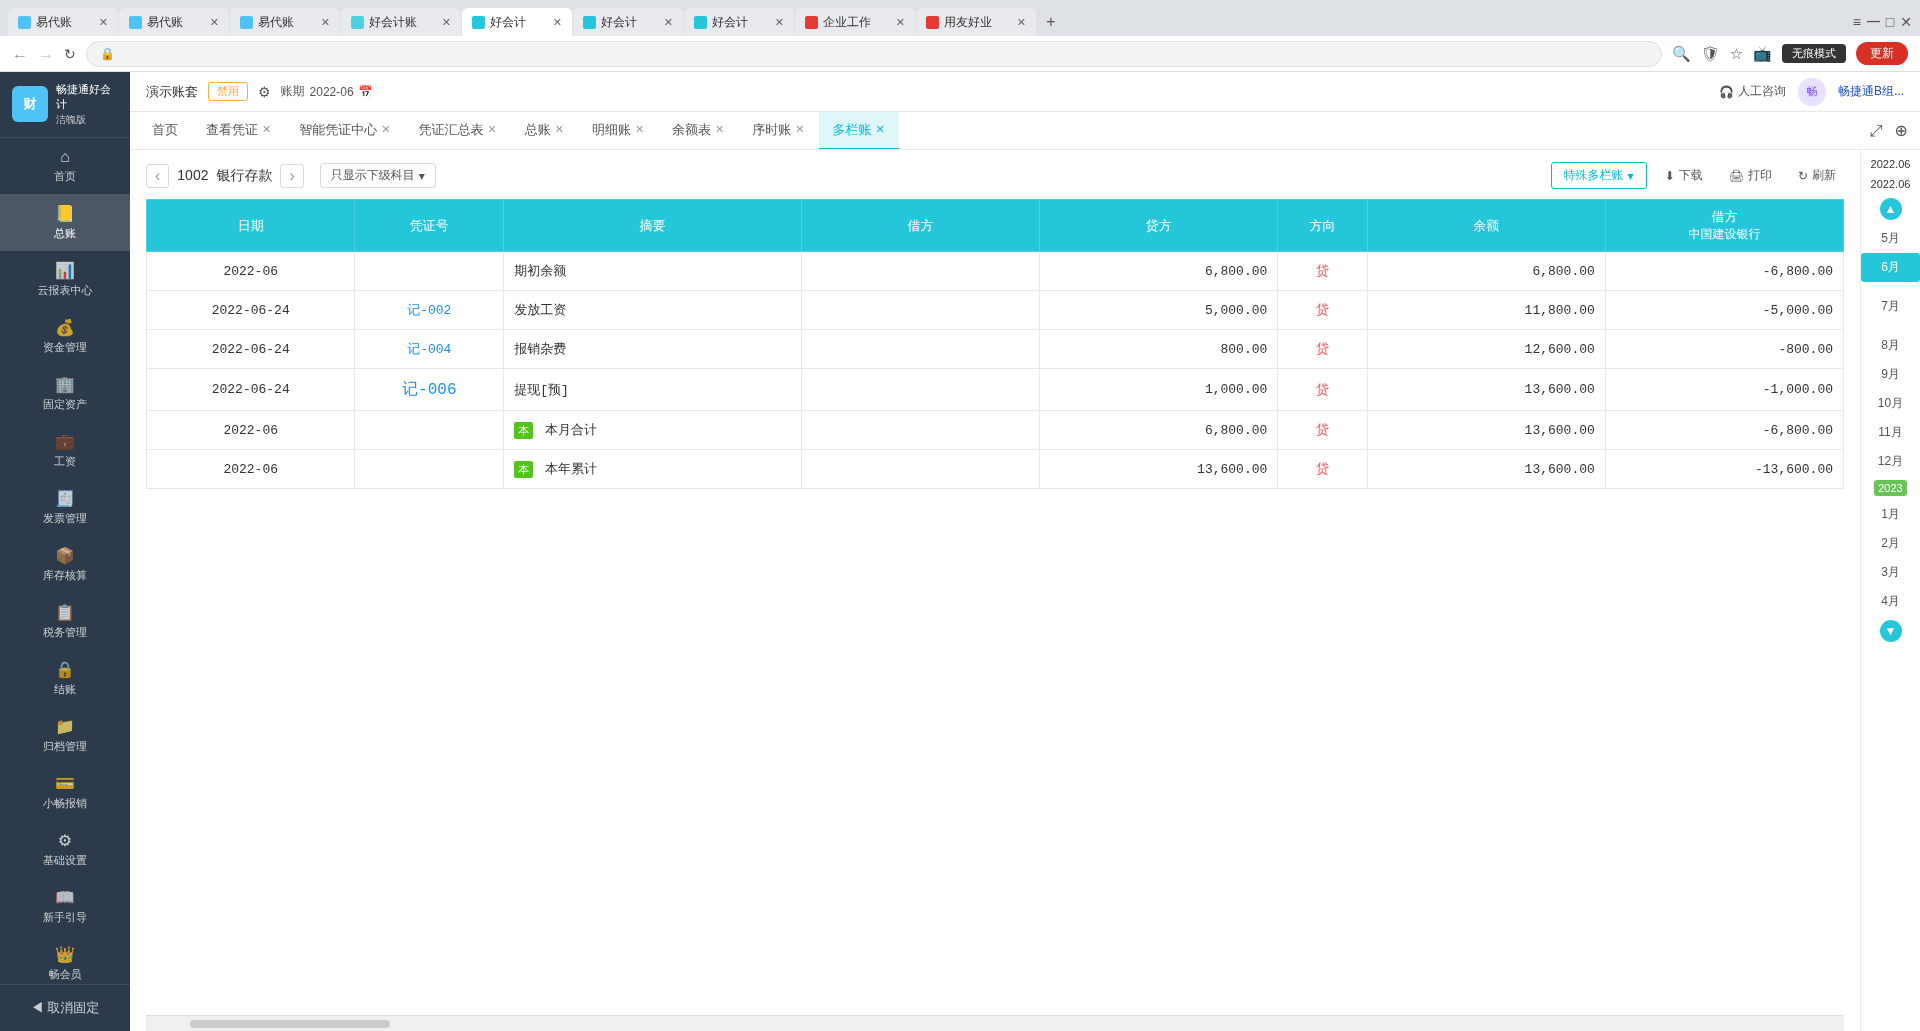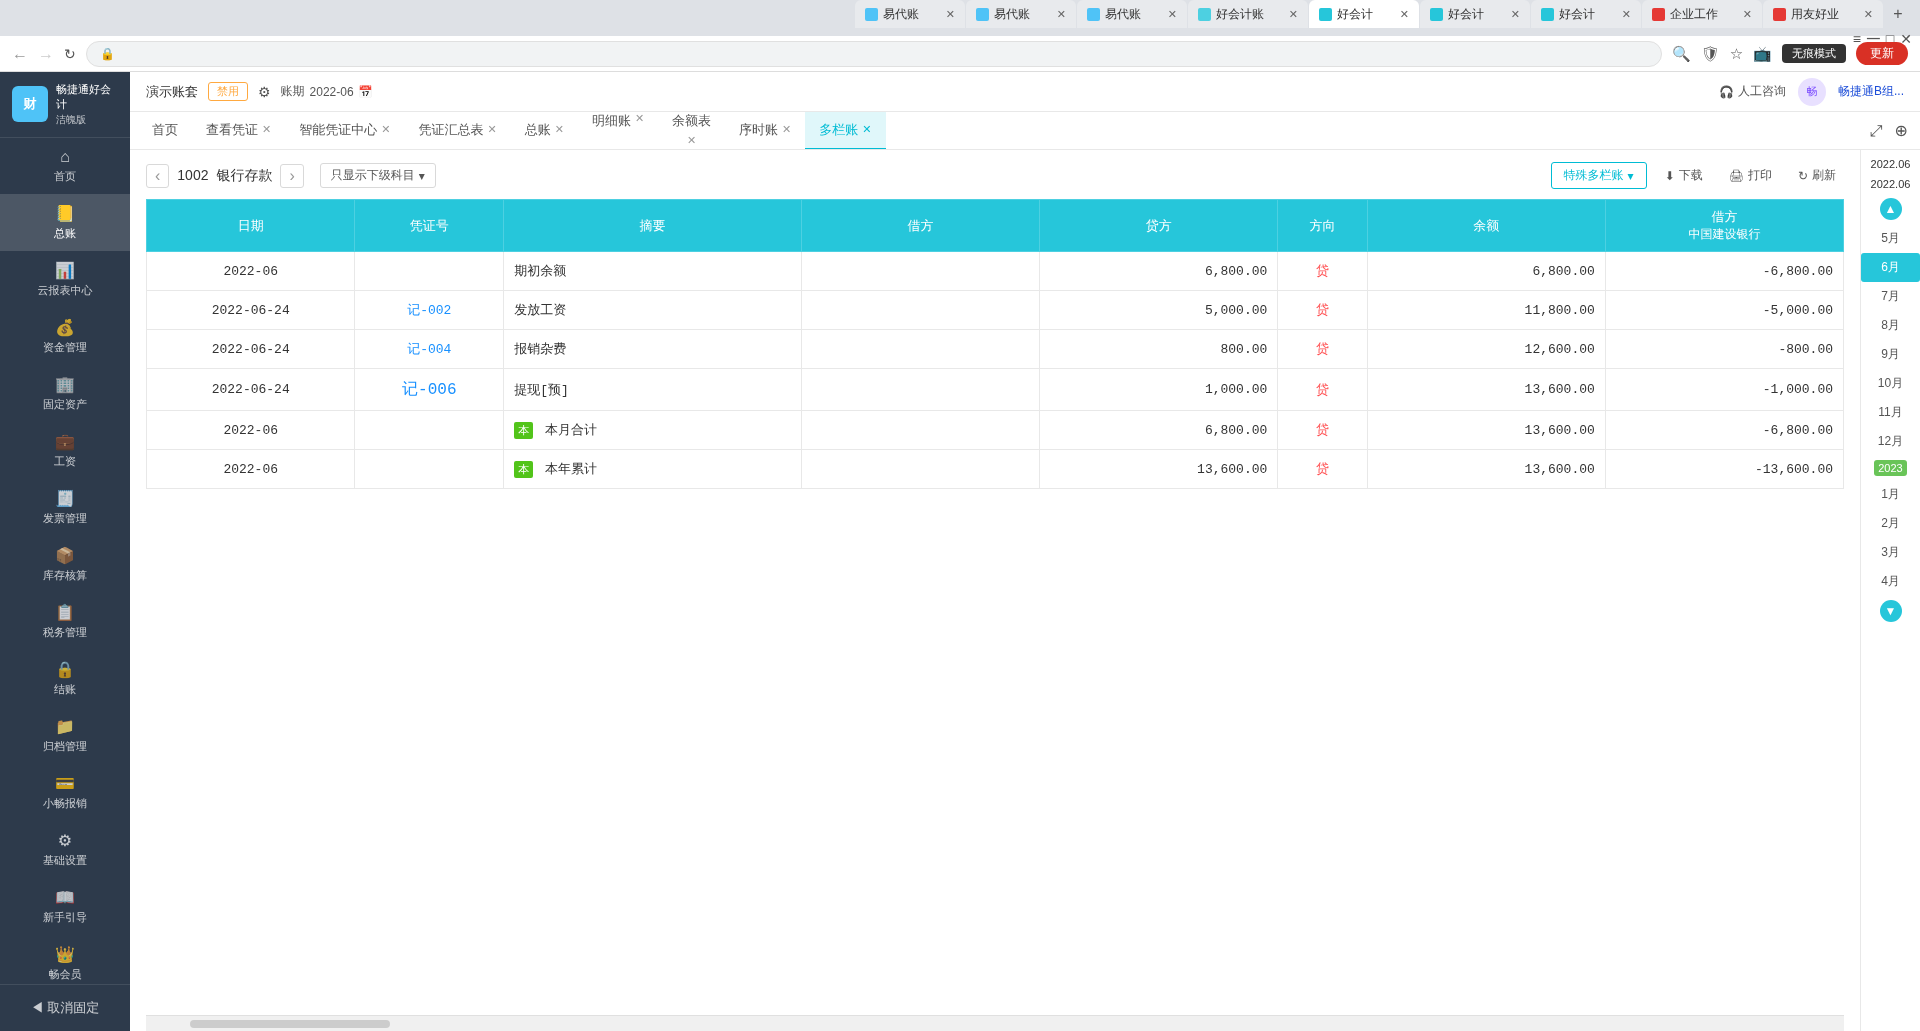--- a/index.html
+++ b/index.html
@@ -1,21 +1,21 @@
 <!DOCTYPE html>
 <html><head>
   <meta charset="utf-8">
   <style>
     * { margin: 0; padding: 0; box-sizing: border-box; }
     body { font-family: 'Microsoft YaHei', Arial, sans-serif; font-size: 12px; background: #f0f2f5; overflow: hidden; width: 1920px; height: 1031px; }
   </style>
 </head>
 <body>
 
-<div style="background:#dee1e6; height:36px; display:flex; align-items:flex-end; padding:0 8px 0 8px;flex-direction:column;">
+<div style="background:#dee1e6; height:36px; display:flex; align-items:flex-end; padding:0 8px 0 8px;">
 
   <div style="display:flex; align-items:flex-end; flex:1; gap:1px;">
 
     <div style="display:flex;align-items:center;height:28px;padding:0 10px;background:#e8eaed;border-radius:6px 6px 0 0;font-size:12px;color:#333;gap:5px;min-width:110px;">
       <span style="width:13px;height:13px;background:#4fc3f7;border-radius:2px;display:inline-block;"></span>
       <span>易代账</span>
       <span style="margin-left:auto;color:#666;font-size:11px;">✕</span>
     </div>
 
     <div style="display:flex;align-items:center;height:28px;padding:0 10px;background:#e8eaed;border-radius:6px 6px 0 0;font-size:12px;color:#333;gap:5px;min-width:110px;">
@@ -207,25 +207,25 @@
         <span style="font-size:11px;color:#999;">✕</span>
       </div>
       <div style="display:flex;align-items:center;padding:0 14px;height:38px;font-size:13px;color:#555;cursor:pointer;white-space:nowrap;border-bottom:2px solid transparent;gap:4px;">
         <span>凭证汇总表</span>
         <span style="font-size:11px;color:#999;">✕</span>
       </div>
       <div style="display:flex;align-items:center;padding:0 14px;height:38px;font-size:13px;color:#555;cursor:pointer;white-space:nowrap;border-bottom:2px solid transparent;gap:4px;">
         <span>总账</span>
         <span style="font-size:11px;color:#999;">✕</span>
       </div>
-      <div style="display:flex;padding:0 14px;height:38px;font-size:13px;color:#555;cursor:pointer;white-space:nowrap;border-bottom:2px solid transparent;gap:4px;">
+      <div style="display:flex;align-items:center;padding:0 14px;height:38px;font-size:13px;color:#555;cursor:pointer;white-space:nowrap;border-bottom:2px solid transparent;gap:4px;">
         <span>明细账</span>
         <span style="font-size:11px;color:#999;">✕</span>
       </div>
-      <div style="display:flex;align-items:center;padding:0 14px;height:38px;font-size:13px;color:#555;cursor:pointer;white-space:nowrap;border-bottom:2px solid transparent;gap:4px;flex-direction:column;">
+      <div style="display:flex;align-items:center;padding:0 14px;height:38px;font-size:13px;color:#555;cursor:pointer;white-space:nowrap;border-bottom:2px solid transparent;gap:4px;">
         <span>余额表</span>
         <span style="font-size:11px;color:#999;">✕</span>
       </div>
       <div style="display:flex;align-items:center;padding:0 14px;height:38px;font-size:13px;color:#555;cursor:pointer;white-space:nowrap;border-bottom:2px solid transparent;gap:4px;">
         <span>序时账</span>
         <span style="font-size:11px;color:#999;">✕</span>
       </div>
       <div style="display:flex;align-items:center;padding:0 14px;height:38px;font-size:13px;color:#00bcd4;cursor:pointer;white-space:nowrap;border-bottom:2px solid #00bcd4;gap:4px;background:#e0f7fa;">
         <span>多栏账</span>
         <span style="font-size:11px;color:#00bcd4;">✕</span>
@@ -374,21 +374,21 @@
 
       <div style="width:60px;background:#fff;border-left:1px solid #e8e8e8;display:flex;flex-direction:column;overflow-y:auto;align-items:center;padding:4px 0;">
 
         <div style="font-size:11px;color:#333;padding:4px 2px;text-align:center;">2022.06</div>
         <div style="font-size:11px;color:#333;padding:4px 2px;text-align:center;">2022.06</div>
 
         <div style="width:22px;height:22px;border-radius:50%;background:#26c6da;color:#fff;display:flex;align-items:center;justify-content:center;cursor:pointer;font-size:12px;margin:4px 0;">▲</div>
 
         <div style="padding:6px 4px;text-align:center;font-size:12px;color:#555;cursor:pointer;width:100%;">5月</div>
         <div style="padding:6px 4px;text-align:center;font-size:12px;color:#fff;cursor:pointer;width:100%;background:#26c6da;border-radius:3px;">6月</div>
-        <div style="padding:6px 4px;text-align:center;font-size:12px;color:#555;cursor:pointer;width:100%;">7月</div>
+        <div style="padding:16px 4px;text-align:center;font-size:12px;color:#555;cursor:pointer;width:100%;">7月</div>
         <div style="padding:6px 4px;text-align:center;font-size:12px;color:#555;cursor:pointer;width:100%;">8月</div>
         <div style="padding:6px 4px;text-align:center;font-size:12px;color:#555;cursor:pointer;width:100%;">9月</div>
         <div style="padding:6px 4px;text-align:center;font-size:12px;color:#555;cursor:pointer;width:100%;">10月</div>
         <div style="padding:6px 4px;text-align:center;font-size:12px;color:#555;cursor:pointer;width:100%;">11月</div>
         <div style="padding:6px 4px;text-align:center;font-size:12px;color:#555;cursor:pointer;width:100%;">12月</div>
 
         <div style="background:#69c458;color:#fff;font-size:11px;padding:2px 4px;border-radius:3px;margin:4px;text-align:center;">2023</div>
 
         <div style="padding:6px 4px;text-align:center;font-size:12px;color:#555;cursor:pointer;width:100%;">1月</div>
         <div style="padding:6px 4px;text-align:center;font-size:12px;color:#555;cursor:pointer;width:100%;">2月</div>

